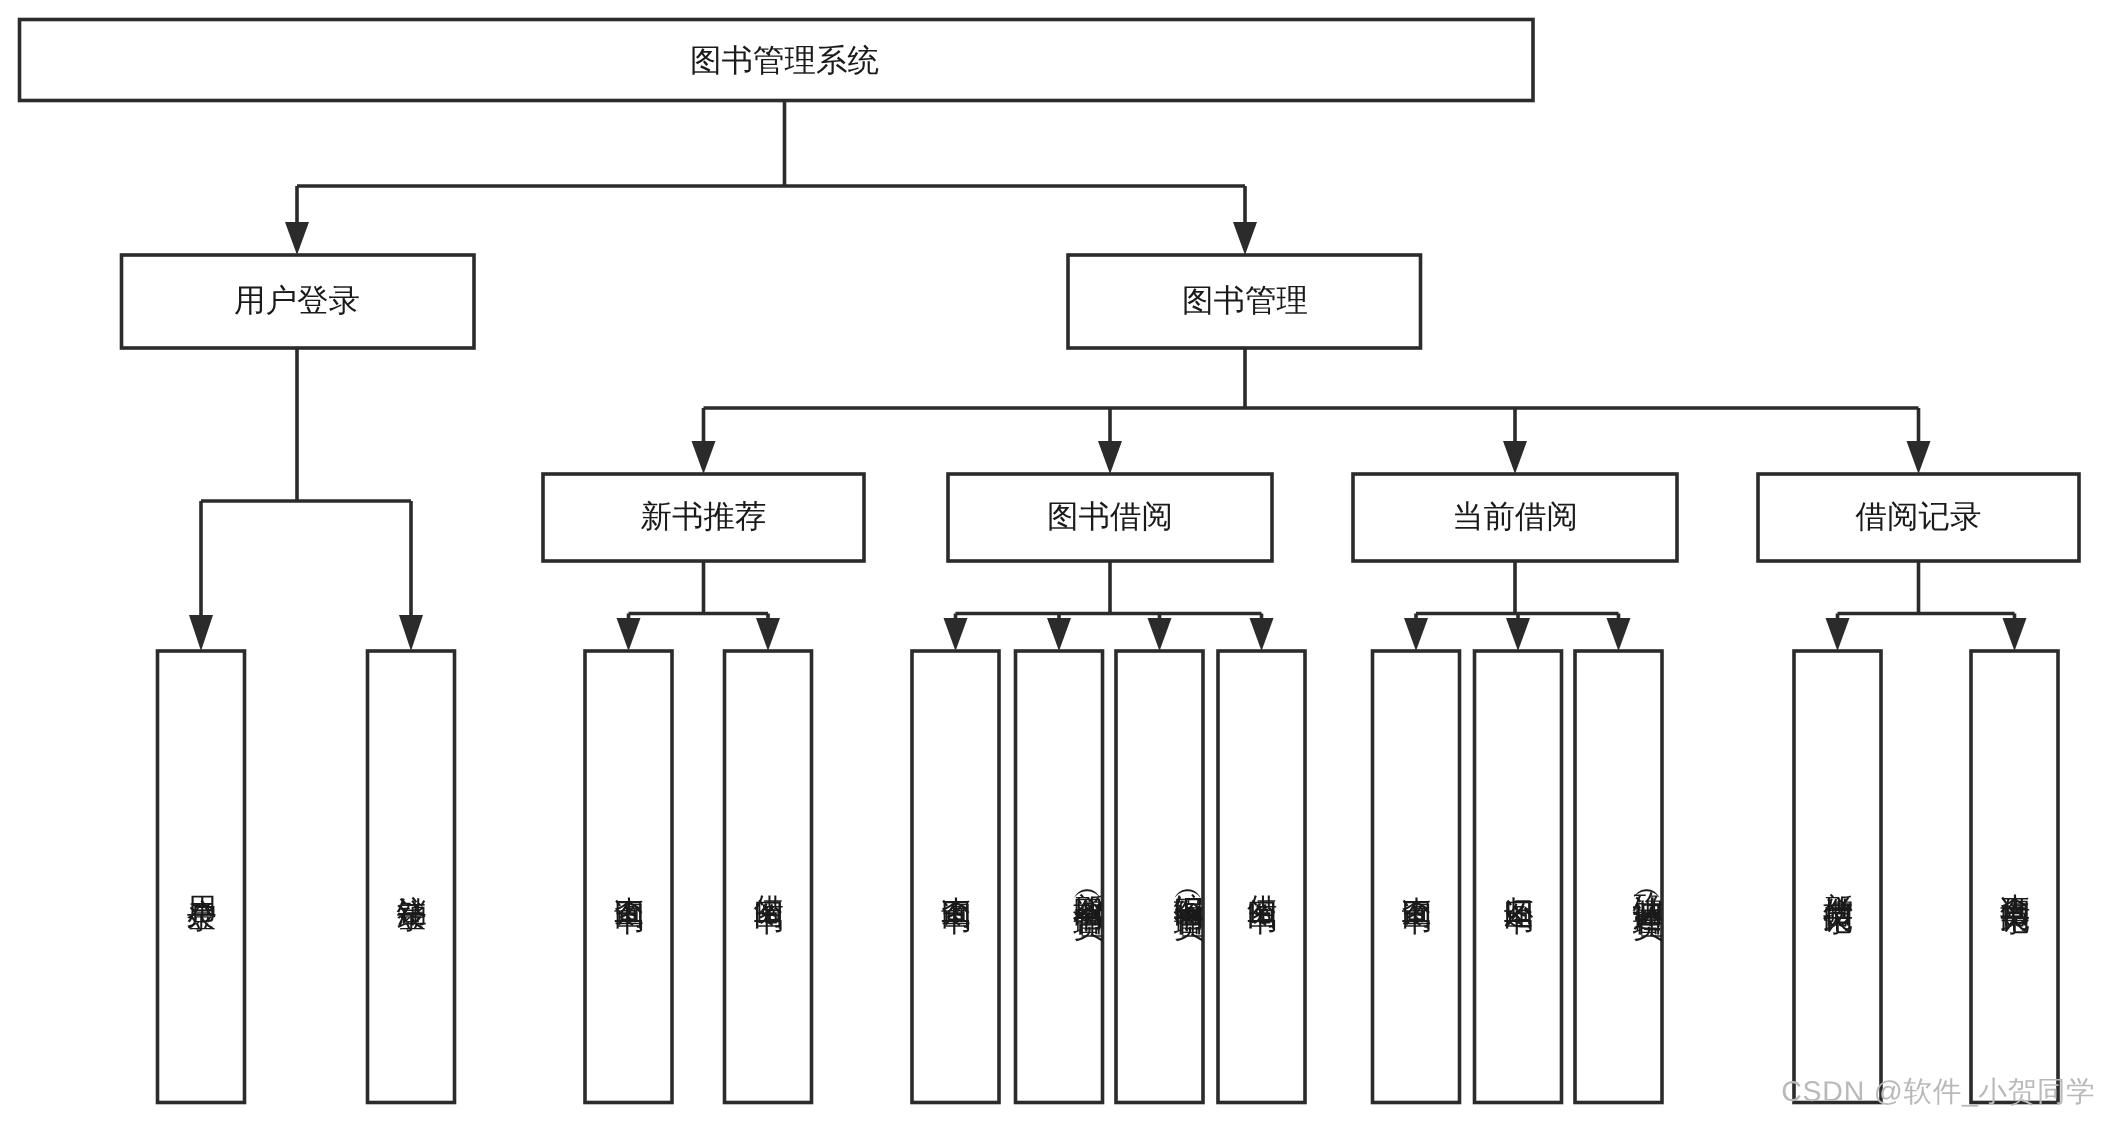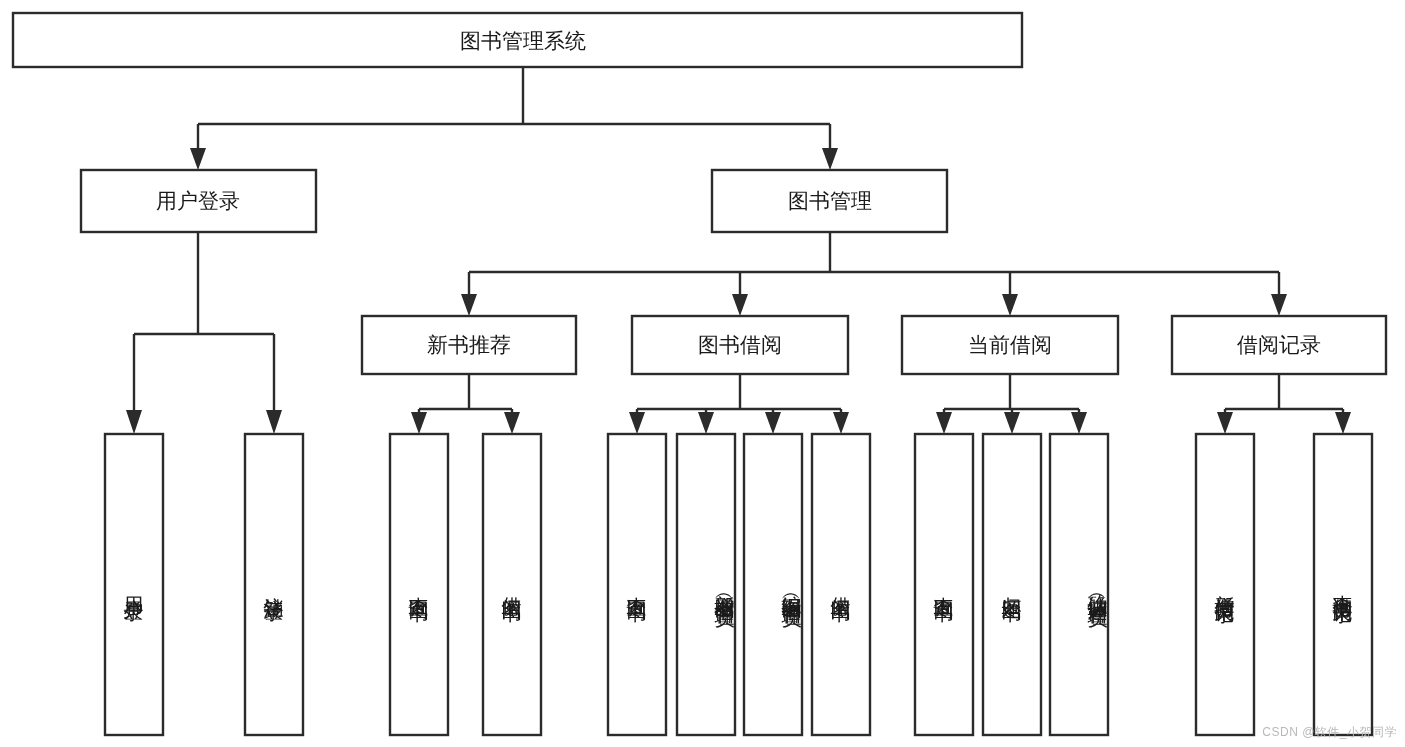--- a/index.html
+++ b/index.html
@@ -59,21 +59,21 @@
     letter-spacing: 2px;
     text-align: center;
     white-space: nowrap;
     pointer-events: none;
   }
   .watermark {
     position: absolute;
     right: 8px;
     bottom: 6px;
     font-family: "Liberation Sans", "DejaVu Sans", sans-serif;
-    font-size: 12px;
+    font-size: 19px;
     color: #b9b9b9;
     letter-spacing: 0.5px;
     white-space: nowrap;
   }
 </style>
 </head>
 <body>
 
 <div id="diagram-root">
 

